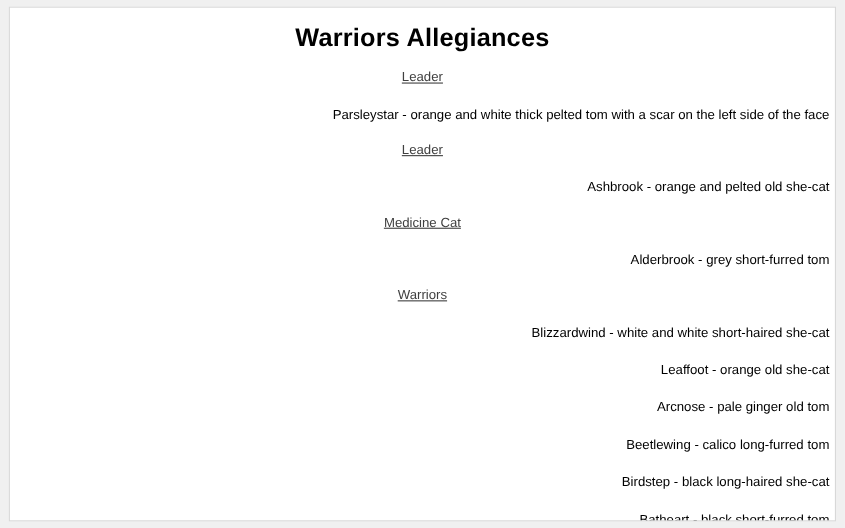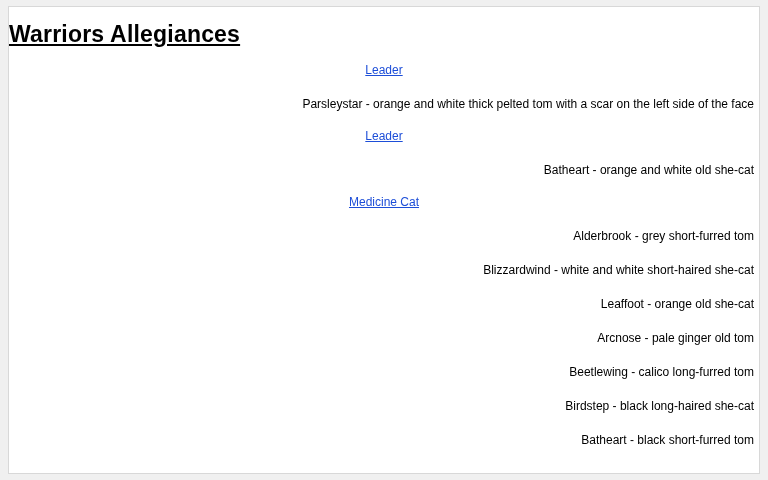--- a/index.html
+++ b/index.html
@@ -18,31 +18,31 @@
     left: 8px;
     top: 6px;
     width: 752px;
     height: 468px;
     background: #ffffff;
     border: 1px solid #d8d8d8;
     box-sizing: border-box;
     overflow: hidden;
   }
   .doc-title {
+    text-align: center;
     font-size: 23px;
     font-weight: bold;
     color: #000000;
     margin: 14px 0 10px 0;
     letter-spacing: 0.2px;
-    text-decoration: underline;
   }
   .section-head {
     text-align: center;
     font-size: 12px;
-    color: #1d4ed8;
+    color: #404040;
     text-decoration: underline;
     margin: 12px 0 0 0;
     line-height: 20px;
   }
   .entry {
     text-align: right;
     font-size: 12px;
     color: #000000;
     margin: 5px;
     line-height: 20px;
@@ -56,29 +56,30 @@
 <div id="page">
   <h1 class="doc-title">Warriors Allegiances</h1>
 
   <div class="block">
     <div class="section-head">Leader</div>
     <div class="entry">Parsleystar - orange and white thick pelted tom with a scar on the left side of the face</div>
   </div>
 
   <div class="block">
     <div class="section-head">Leader</div>
-    <div class="entry">Batheart - orange and white old she-cat</div>
+    <div class="entry">Ashbrook - orange and pelted old she-cat</div>
   </div>
 
   <div class="block">
     <div class="section-head">Medicine Cat</div>
     <div class="entry">Alderbrook - grey short-furred tom</div>
   </div>
 
   <div class="block">
+    <div class="section-head">Warriors</div>
     <div class="entry">Blizzardwind - white and white short-haired she-cat</div>
     <div class="entry">Leaffoot - orange old she-cat</div>
     <div class="entry">Arcnose - pale ginger old tom</div>
     <div class="entry">Beetlewing - calico long-furred tom</div>
     <div class="entry">Birdstep - black long-haired she-cat</div>
     <div class="entry">Batheart - black short-furred tom</div>
   </div>
 
 </div>
 

